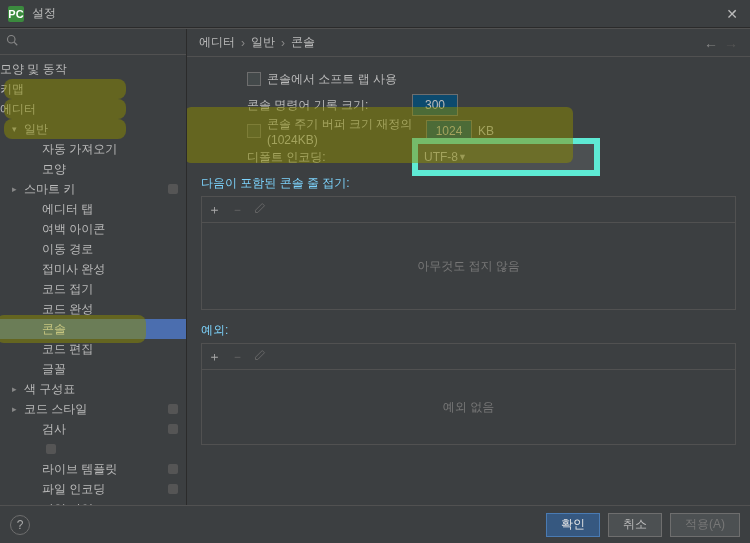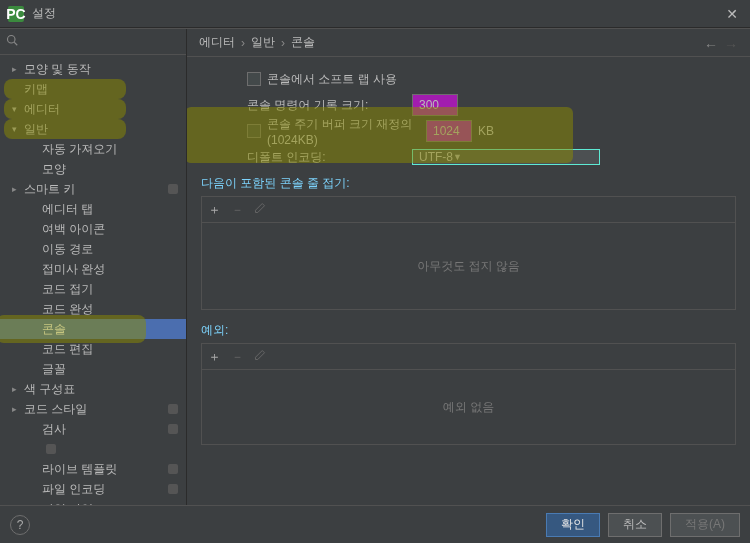--- a/index.html
+++ b/index.html
@@ -19,21 +19,21 @@
     background: #3c3f41;
     display: flex;
     align-items: center;
     padding: 0 8px;
     border-bottom: 1px solid #2b2b2b;
   }
   .titlebar .appicon {
     width: 16px; height: 16px;
     background: #3b8a3e;
     color: #fff;
-    font-size: 14px;
+    font-size: 11px;
     font-weight: bold;
     display: flex; align-items: center; justify-content: center;
     border-radius: 2px;
     margin-right: 8px;
   }
   .titlebar .title { flex: 1; color: #bbbbbb; }
   .titlebar .close { font-size: 14px; color: #bbbbbb; cursor: pointer; padding: 0 4px; }
   .body {
     flex: 1;
     display: flex;
@@ -62,21 +62,21 @@
     color: #bbbbbb;
     flex: 1;
     font-size: 12px;
   }
   .search .mag { color: #8a8a8a; margin-right: 4px; font-size: 12px; }
   .tree { flex: 1; overflow-y: auto; padding: 4px 0; }
   .tree-item {
     display: flex;
     align-items: center;
     height: 20px;
-    padding-left: 24px;
+    padding-left: 0;
     padding-right: 8px;
     cursor: pointer;
     white-space: nowrap;
     position: relative;
   }
   .tree-item.lvl1 { padding-left: 24px; }
   .tree-item.lvl2 { padding-left: 42px; }
   .tree-item .arrow {
     width: 10px;
     display: inline-block;
@@ -130,34 +130,35 @@
   .row .lbl { width: 165px; color: #bbbbbb; }
   .row .lblwide { color: #bbbbbb; }
   .checkbox {
     width: 14px; height: 14px;
     border: 1px solid #6e6e6e;
     background: #43494a;
     margin-right: 6px;
     display: inline-block;
   }
   .textfield {
-    background: #a21caf;
+    background: #0c4a6e;
     border: 1px solid #6e6e6e;
     color: #bbbbbb;
     height: 22px;
     padding: 0 6px;
     font-size: 12px;
+    text-align: center;
   }
   .textfield.sm { width: 46px; }
   .unit { margin-left: 6px; color: #bbbbbb; }
   .dropdown {
     background: #4c5052;
-    border: 1px solid #5eead4;
+    border: 6px solid #5eead4;
     color: #bbbbbb;
-    height: 16px;
+    height: 38px;
     width: 188px;
     padding: 0 6px;
     display: flex; align-items: center;
     justify-content: flex-start;
     cursor: pointer;
   }
   .dropdown .dd-arrow { font-size: 9px; color: #aaa; }
   .section-label {
     color: #7dd3fc;
     margin-top: 6px;

